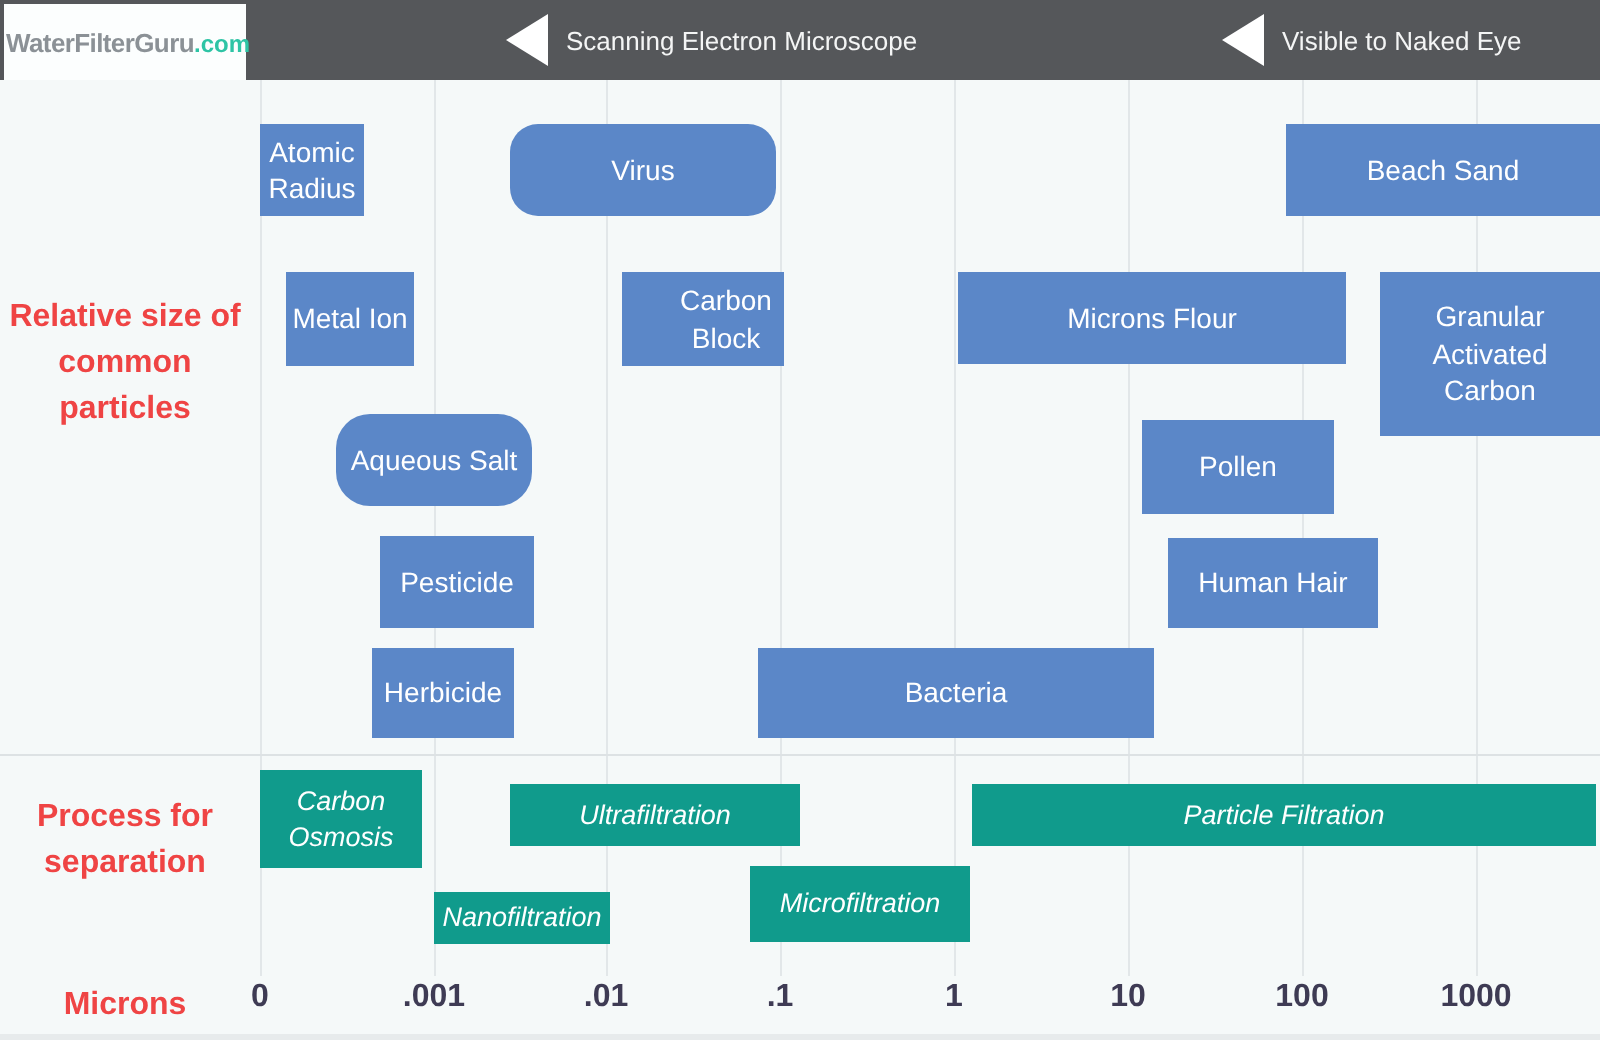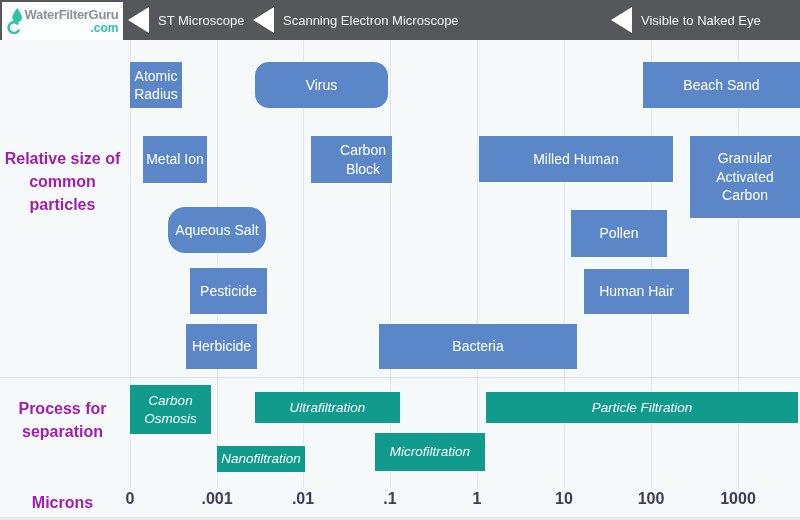--- a/index.html
+++ b/index.html
@@ -8,21 +8,21 @@
     background:#f5f9f9; overflow:hidden;
     font-family:"Liberation Sans", sans-serif;
     border-bottom:3px solid #e7ebec;
   }
   
   .header { position:absolute; top:0; left:0; width:800px; height:40px; background:#55575a; }
   .logo-box {
     position:absolute; top:2px; left:2px; width:121px; height:38px; background:#fcfefe;
     display:flex; align-items:center; justify-content:center; gap:3px;
   }
-  .logo-col { display:flex; flex-direction:column; align-items:flex-end; line-height:1; }
+  .logo-col { display:flex; flex-direction:row; align-items:flex-end; line-height:1; }
   .brand { font-size:13px; font-weight:bold; color:#8b9196; letter-spacing:-0.3px; }
   .tld { font-size:12px; font-weight:bold; color:#2ec4a5; margin-top:1px; }
   .band { position:absolute; top:0; height:40px; display:flex; align-items:center; gap:9px; }
   .arrow-left {
     width:0; height:0;
     border-top:13px solid transparent; border-bottom:13px solid transparent;
     border-right:21px solid #ffffff;
   }
   .band-label { color:#f4f5f5; font-size:13px; white-space:nowrap; }
   
@@ -34,33 +34,29 @@
   }
   .bar {
     position:absolute; box-sizing:border-box; padding:2px;
     display:flex; align-items:center; justify-content:center;
     text-align:center; color:#ffffff; font-size:14px; line-height:1.32;
   }
   .bar.particle { background:#5b87c8; }
   .bar.process  { background:#109b8c; font-style:italic; font-size:13.5px; }
   .side-label {
     position:absolute; left:0; width:125px; text-align:center;
-    font-weight:bold; font-size:16px; color:#a21caf; line-height:1.45;
+    font-weight:bold; font-size:16px; color:#ef4444; line-height:1.45;
   }
 </style>
 </head>
 <body>
 
 <div class="canvas">
 
   <div class="header">
-    <div class="band" style="left:128px;">
-      <span class="arrow-left"></span>
-      <span class="band-label">ST Microscope</span>
-    </div>
     <div class="band" style="left:253px;">
       <span class="arrow-left"></span>
       <span class="band-label">Scanning Electron Microscope</span>
     </div>
     <div class="band" style="left:611px;">
       <span class="arrow-left"></span>
       <span class="band-label">Visible to Naked Eye</span>
     </div>
   </div>
 
@@ -90,21 +86,21 @@
       <div class="tick-label" style="left: 564px;">10</div>
       <div class="gridline" style="left: 651px;"></div>
       <div class="tick-label" style="left: 651px;">100</div>
       <div class="gridline" style="left: 738px;"></div>
       <div class="tick-label" style="left: 738px;">1000</div>
       <div class="bar particle" style="left: 130px; top: 62px; width: 52px; height: 46px;">Atomic Radius</div>
       <div class="bar particle" style="left: 255px; top: 62px; width: 133px; height: 46px; border-radius: 14px;">Virus</div>
       <div class="bar particle" style="left: 643px; top: 62px; width: 157px; height: 46px;">Beach Sand</div>
       <div class="bar particle" style="left: 143px; top: 136px; width: 64px; height: 47px;">Metal Ion</div>
       <div class="bar particle" style="left: 311px; top: 136px; width: 81px; height: 47px; padding-left: 25px;">Carbon Block</div>
-      <div class="bar particle" style="left: 479px; top: 136px; width: 194px; height: 46px;">Milled Human</div>
+      <div class="bar particle" style="left: 479px; top: 136px; width: 194px; height: 46px;">Microns Flour</div>
       <div class="bar particle" style="left: 690px; top: 136px; width: 110px; height: 82px;">Granular Activated Carbon</div>
       <div class="bar particle" style="left: 168px; top: 207px; width: 98px; height: 46px; border-radius: 17px;">Aqueous Salt</div>
       <div class="bar particle" style="left: 571px; top: 210px; width: 96px; height: 47px;">Pollen</div>
       <div class="bar particle" style="left: 190px; top: 268px; width: 77px; height: 46px;">Pesticide</div>
       <div class="bar particle" style="left: 584px; top: 269px; width: 105px; height: 45px;">Human Hair</div>
       <div class="bar particle" style="left: 186px; top: 324px; width: 71px; height: 45px;">Herbicide</div>
       <div class="bar particle" style="left: 379px; top: 324px; width: 198px; height: 45px;">Bacteria</div>
       <div class="bar process" style="left: 130px; top: 385px; width: 81px; height: 49px;">Carbon Osmosis</div>
       <div class="bar process" style="left: 255px; top: 392px; width: 145px; height: 31px;">Ultrafiltration</div>
       <div class="bar process" style="left: 486px; top: 392px; width: 312px; height: 31px;">Particle Filtration</div>

